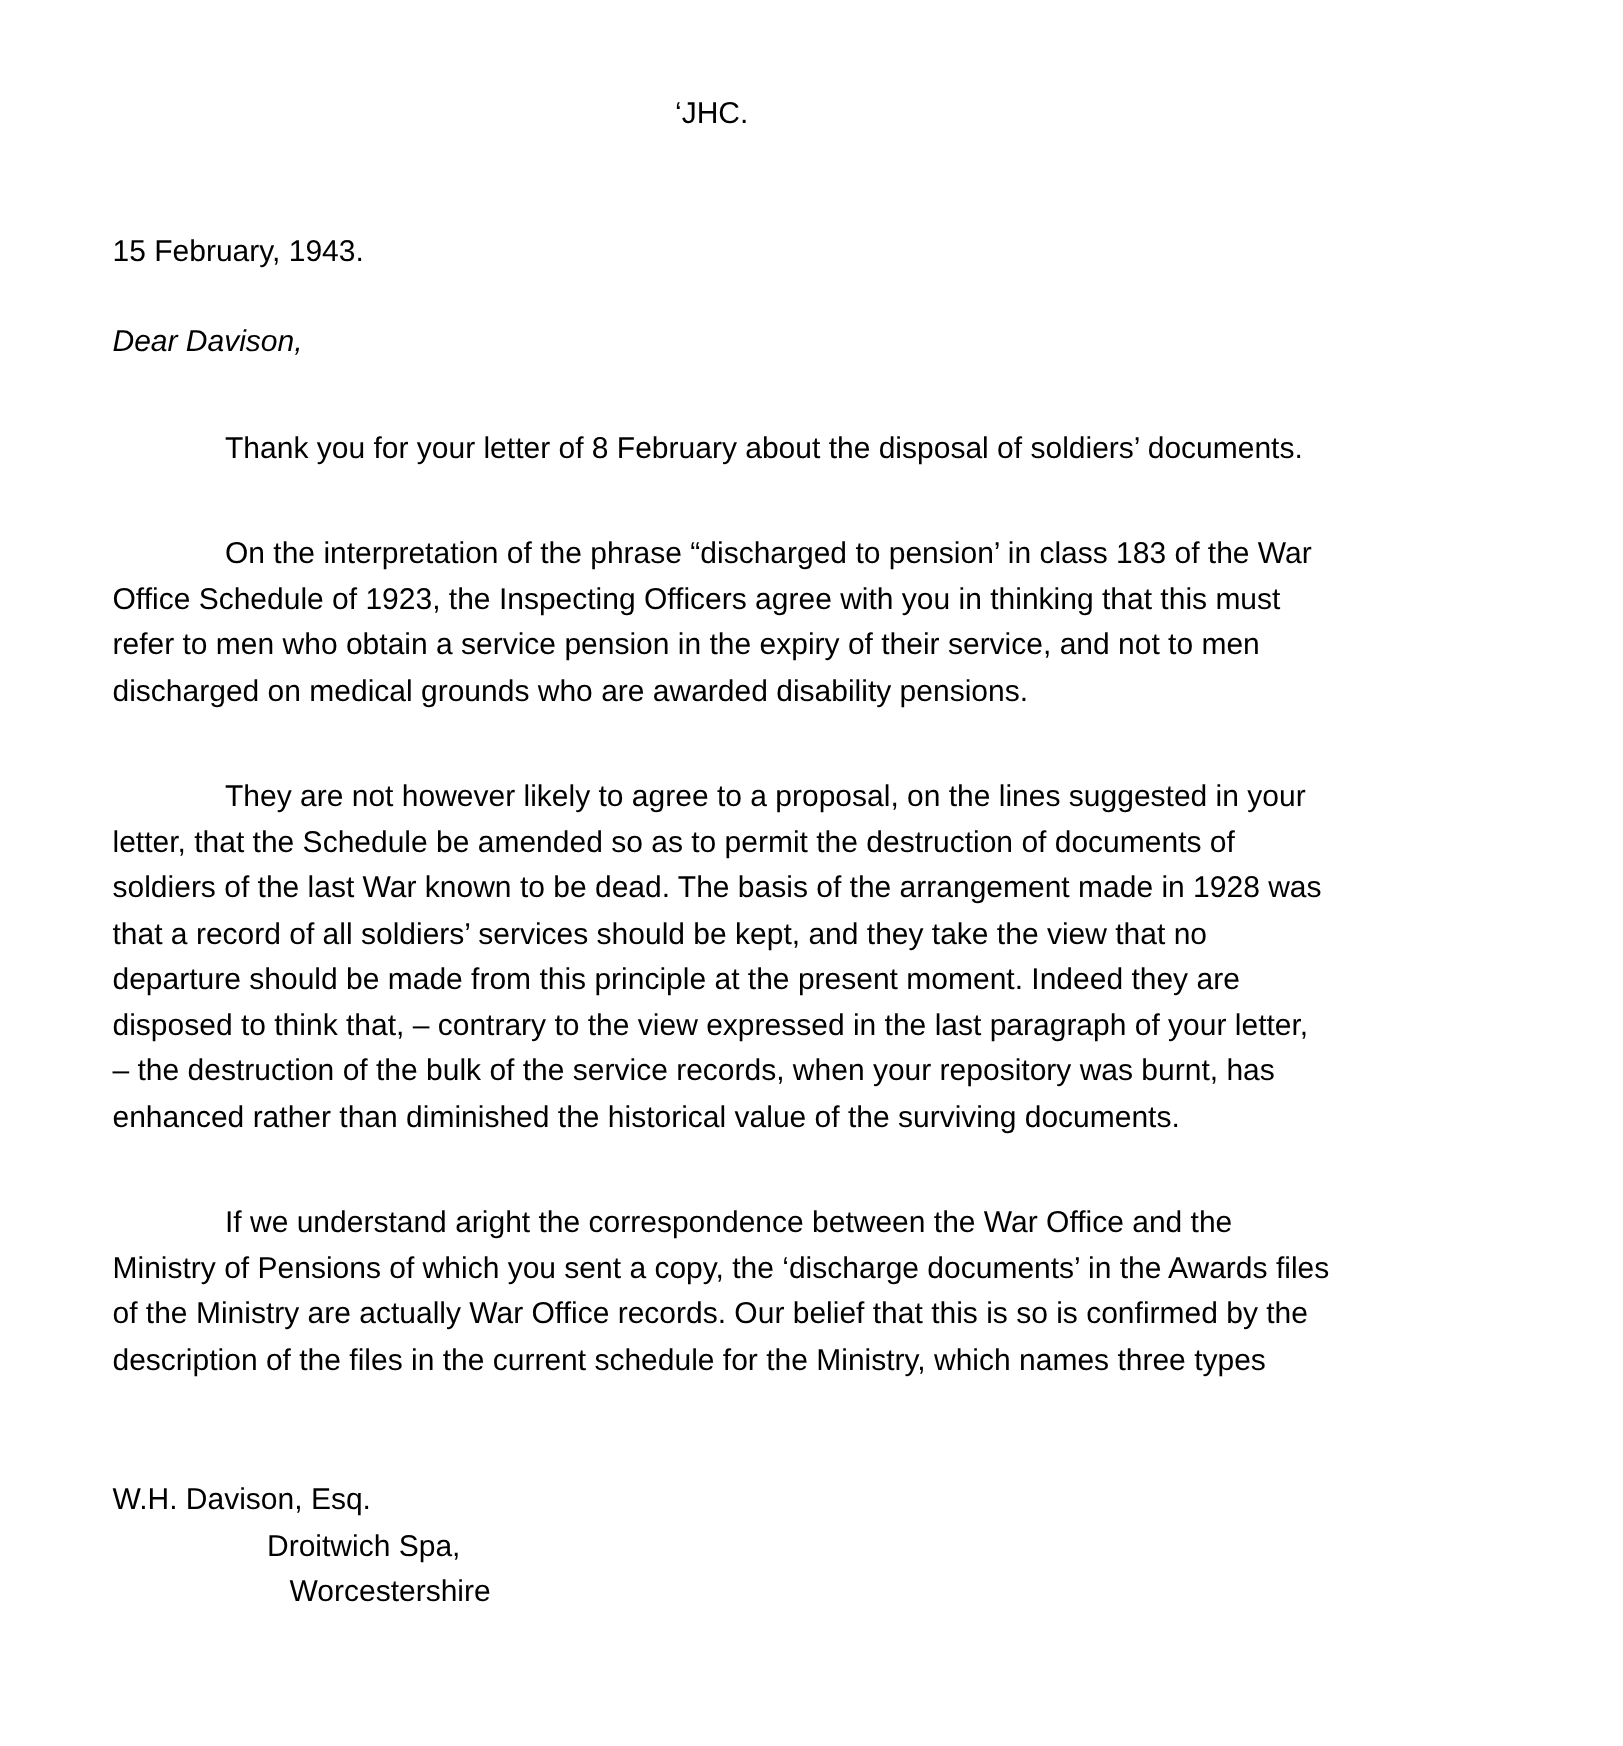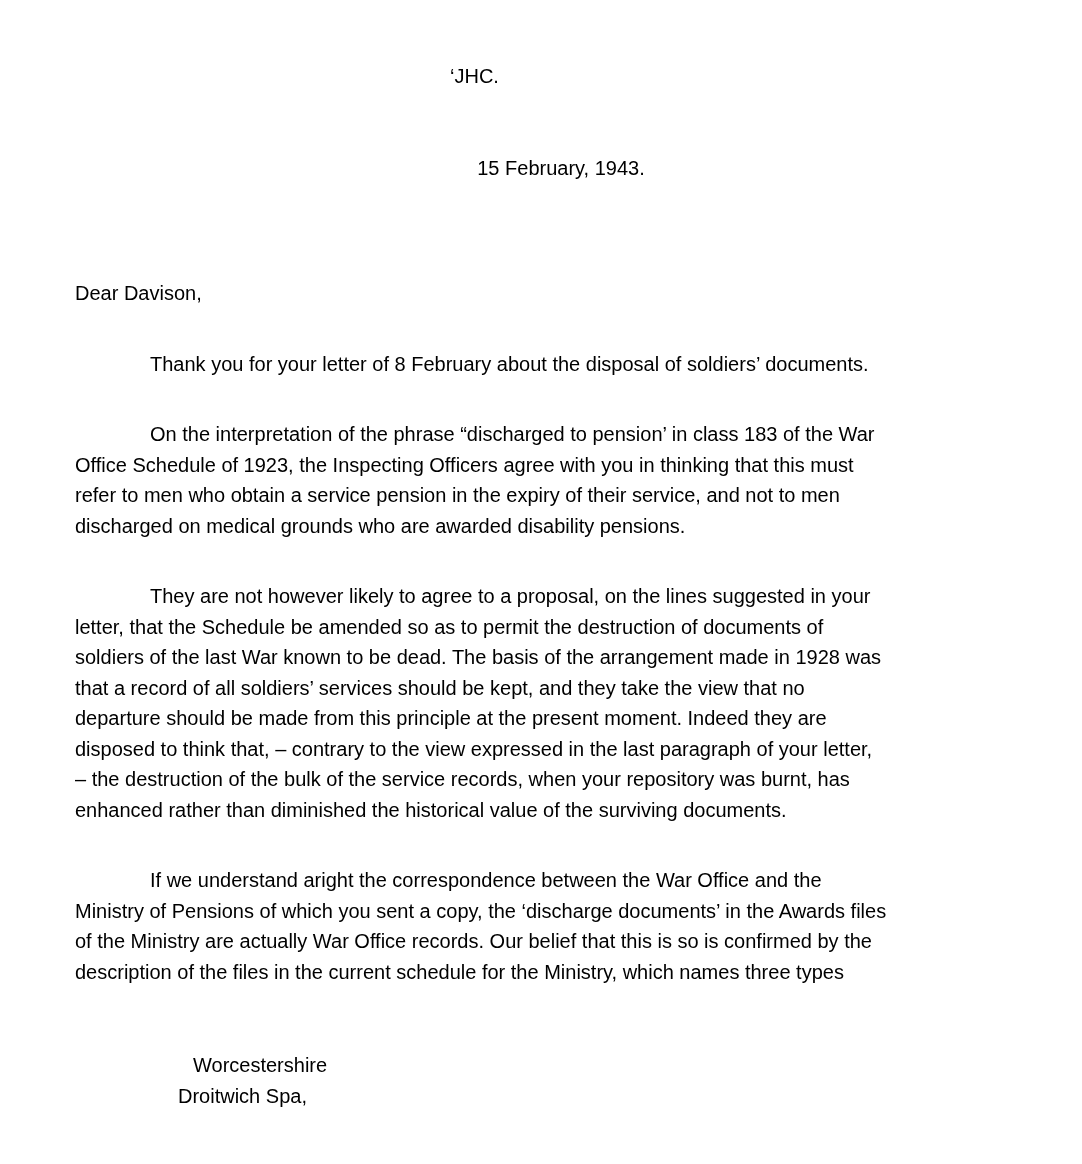--- a/index.html
+++ b/index.html
@@ -20,27 +20,28 @@
     padding-left: 75px;
     overflow: hidden;
   }
   .ref-line {
     margin-top: 61px;
     padding-left: 375px;
     white-space: pre;
   }
   .date-line {
     margin-top: 61px;
-    text-align: center;
+    text-align: left;
     padding-right: 35px;
     white-space: pre;
   }
   .salutation {
-    margin-top: 95px;
+    margin-top: 30px;
     white-space: pre;
+    font-style: italic;
   }
   p.para {
     margin: 40px 0 0 0;
     white-space: pre;
     text-indent: 75px;
   }
   .address-block {
     margin-top: 63px;
   }
   .addr-line {
@@ -76,17 +77,18 @@
 disposed to think that, – contrary to the view expressed in the last paragraph of your letter,
 – the destruction of the bulk of the service records, when your repository was burnt, has
 enhanced rather than diminished the historical value of the surviving documents.</p>
 
   <p class="para">If we understand aright the correspondence between the War Office and the
 Ministry of Pensions of which you sent a copy, the ‘discharge documents’ in the Awards files
 of the Ministry are actually War Office records. Our belief that this is so is confirmed by the
 description of the files in the current schedule for the Ministry, which names three types</p>
 
   <div class="address-block">
+    <div class="addr-line">W.H. Davison, Esq.</div>
+    <div class="addr-line addr-indent-2">Droitwich Spa,</div>
     <div class="addr-line addr-indent-3">Worcestershire</div>
-    <div class="addr-line addr-indent-2">Droitwich Spa,</div>
   </div>
 
 </div>
 
 </body></html>

